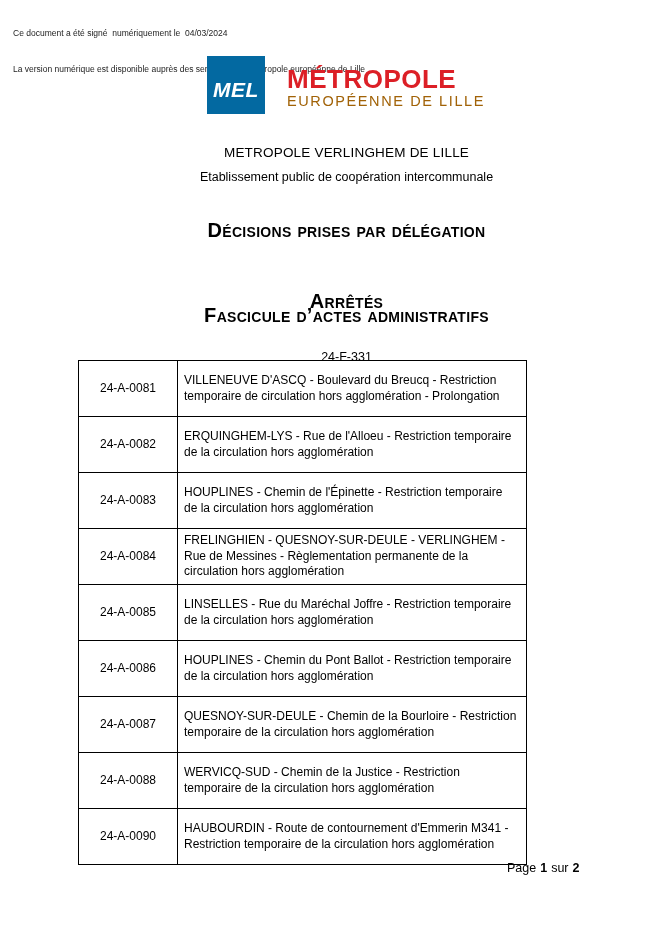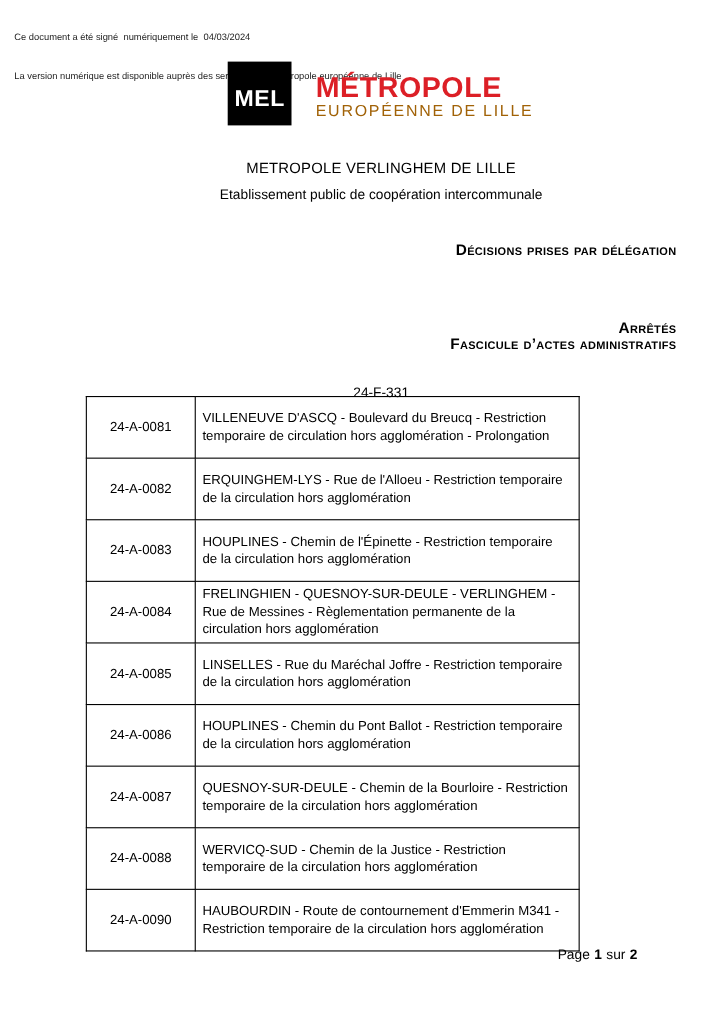--- a/index.html
+++ b/index.html
@@ -29,21 +29,21 @@
   .logo-title {
     font-weight: bold; font-size: 26px; line-height: 24px; letter-spacing: 0.5px;
   }
   .logo-subtitle {
     font-size: 14.5px; line-height: 15px; letter-spacing: 1.6px; margin-top: 3px;
   }
   
   .content-center { position: absolute; left: 78px; width: 537px; text-align: center; }
   .org-title      { top: 145px; font-size: 13.5px; letter-spacing: 0.2px; }
   .org-subtitle   { top: 170px; font-size: 12.5px; }
-  .sc-heading     { font-variant: small-caps; font-weight: bold; font-size: 14px; letter-spacing: 0.3px; text-align: right; }
+  .sc-heading     { font-variant: small-caps; font-weight: bold; font-size: 20px; letter-spacing: 0.3px; }
   .h-decisions    { top: 219px; }
   .h-arretes      { top: 277px; margin-top: 13px; }
   .h-fascicule    { top: 304px; }
   .fasc-number    { top: 350px; font-size: 12.5px; }
   
   .doc-table {
     position: absolute; left: 78px; top: 360px;
     width: 449px; border-collapse: collapse; table-layout: fixed;
   }
   .doc-table td {
@@ -64,21 +64,21 @@
 <body>
 
 <div class="page">
 
   <div class="notice">
     <div>Ce document a été signé  numériquement le  04/03/2024</div>
     <div>La version numérique est disponible auprès des services de la Métropole européenne de Lille</div>
   </div>
 
   <div class="logo">
-    <div class="logo-square" id="logo-square" style="background: #000000;">MEL</div>
+    <div class="logo-square" id="logo-square" style="background: #0369a1; font-style: italic;">MEL</div>
     <div class="logo-text">
       <div class="logo-title" id="logo-title" style="color: rgb(220, 31, 38);">MÉTROPOLE</div>
       <div class="logo-subtitle" id="logo-subtitle" style="color: #a16207;">EUROPÉENNE DE LILLE</div>
     </div>
   </div>
 
   <div class="content-center org-title">METROPOLE VERLINGHEM DE LILLE</div>
   <div class="content-center org-subtitle">Etablissement public de coopération intercommunale</div>
 
   <div class="content-center sc-heading h-decisions">Décisions prises par délégation</div>

